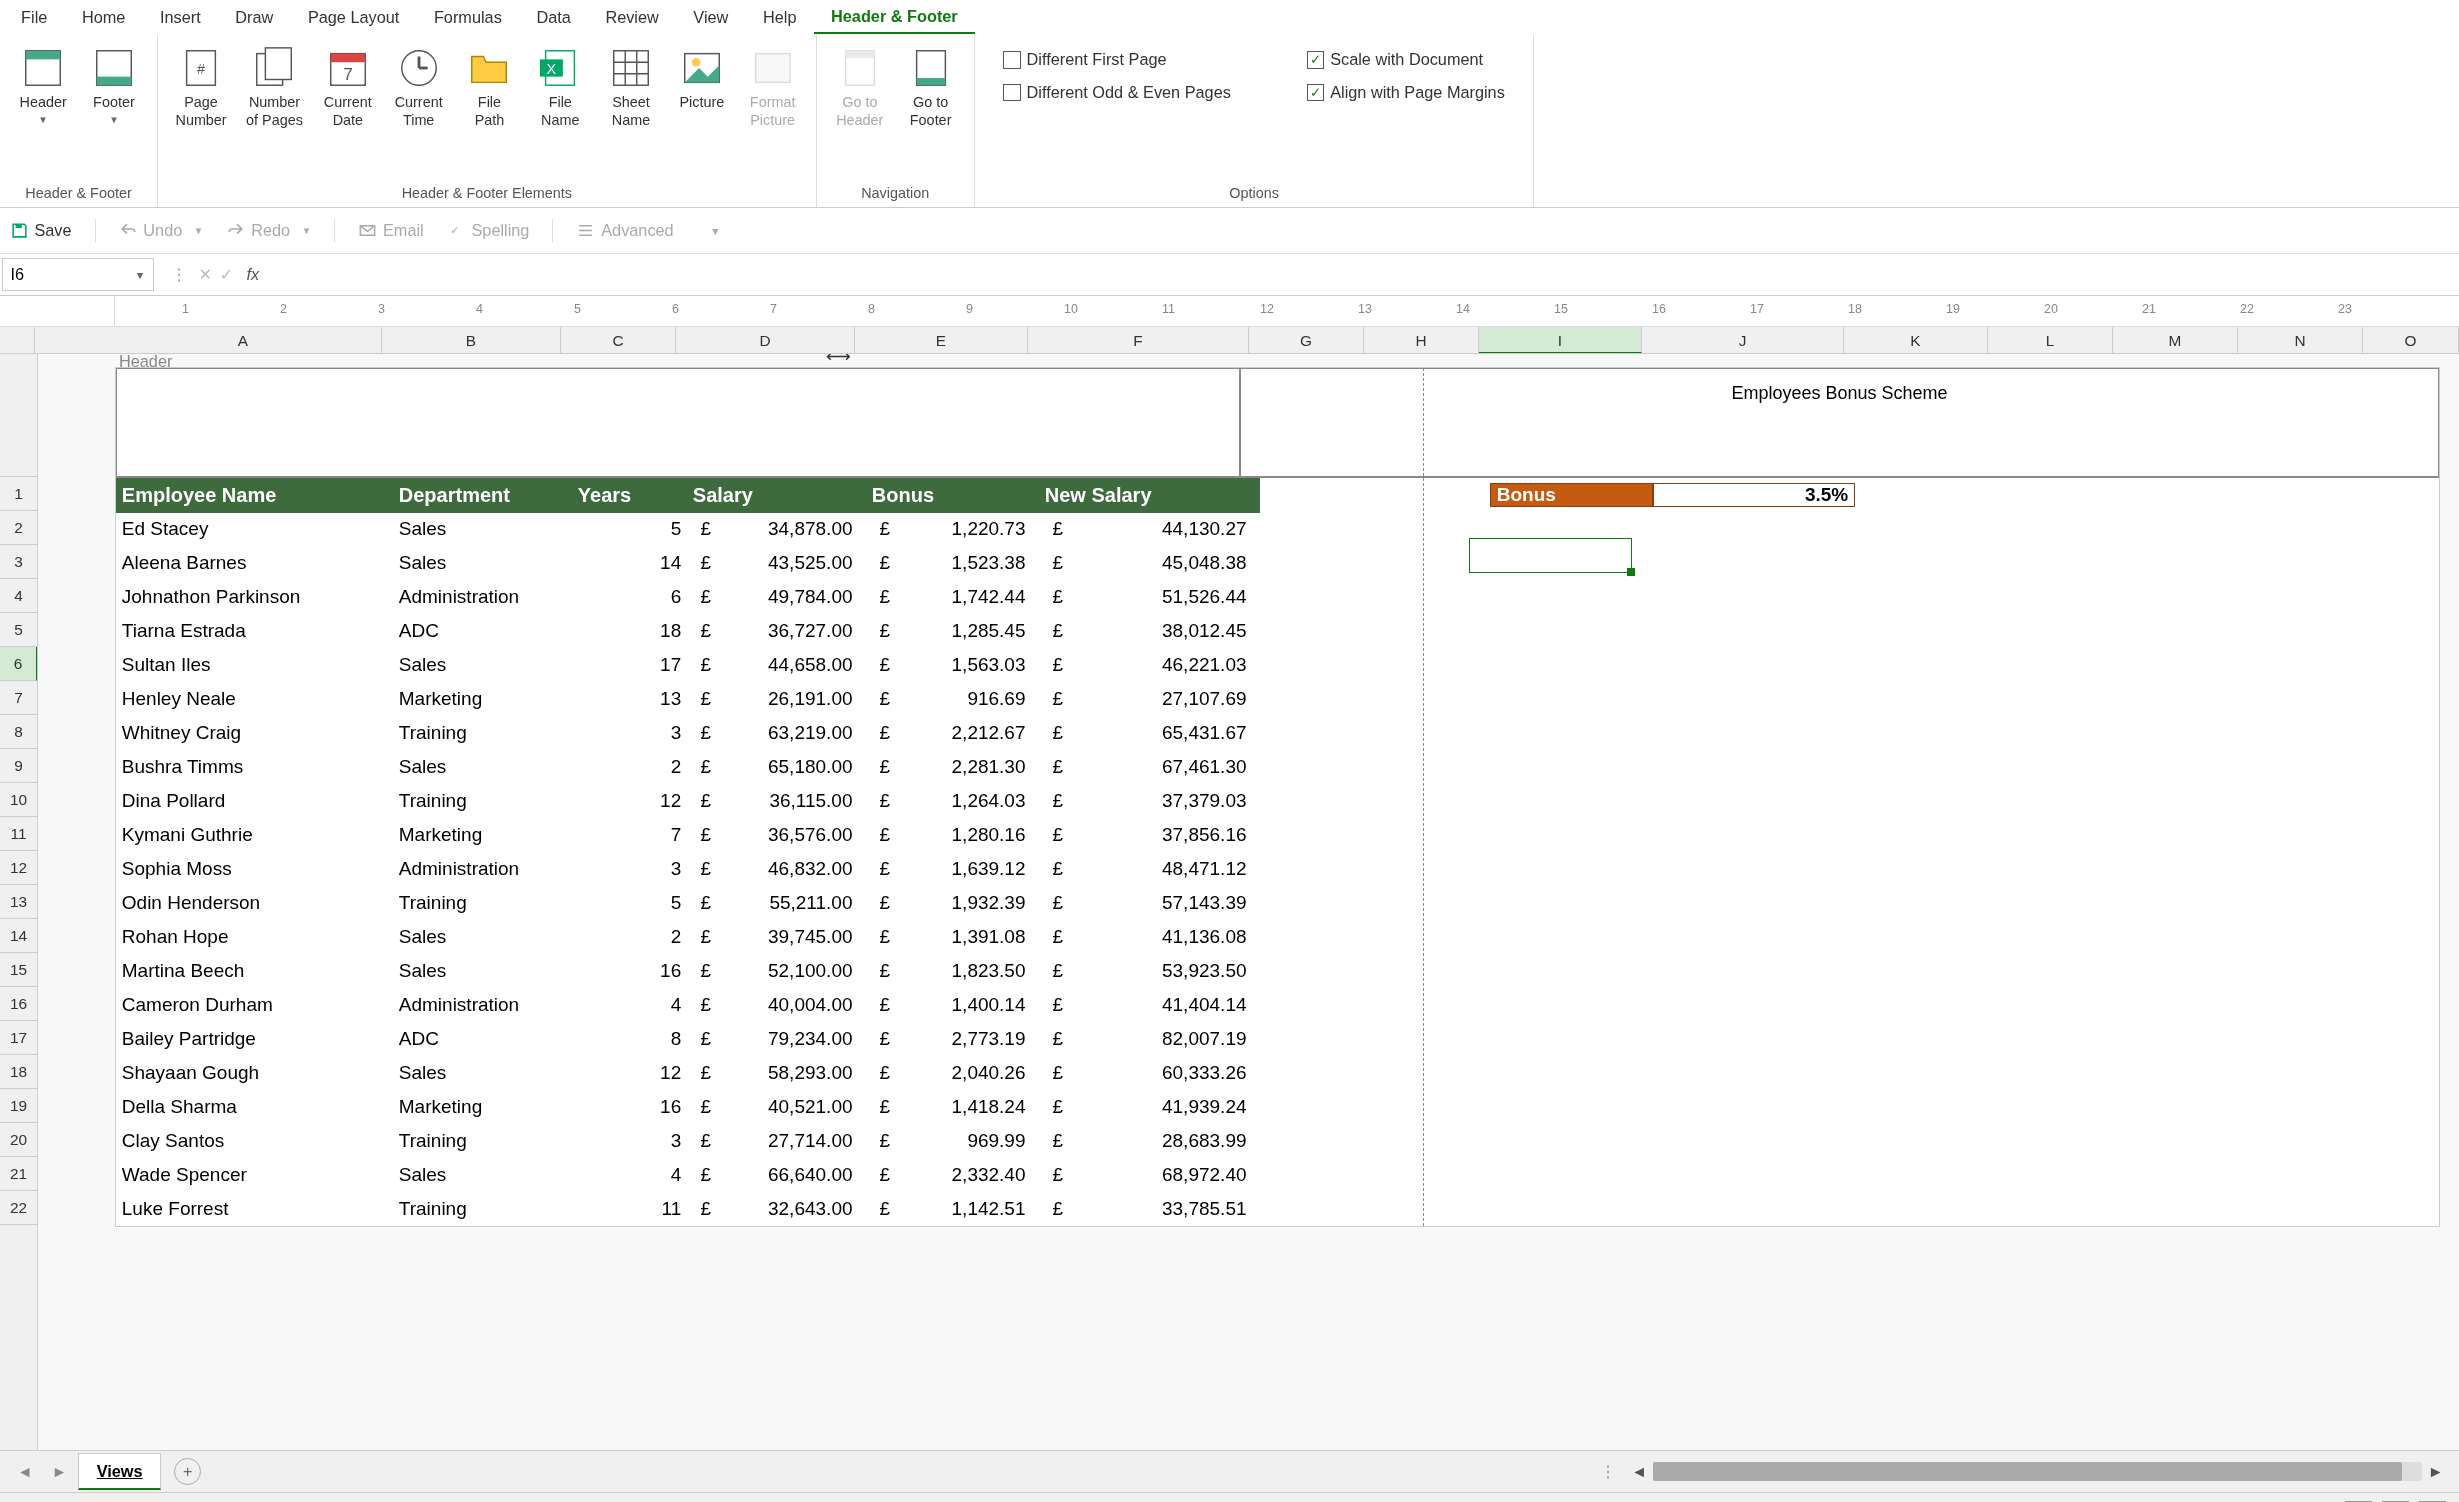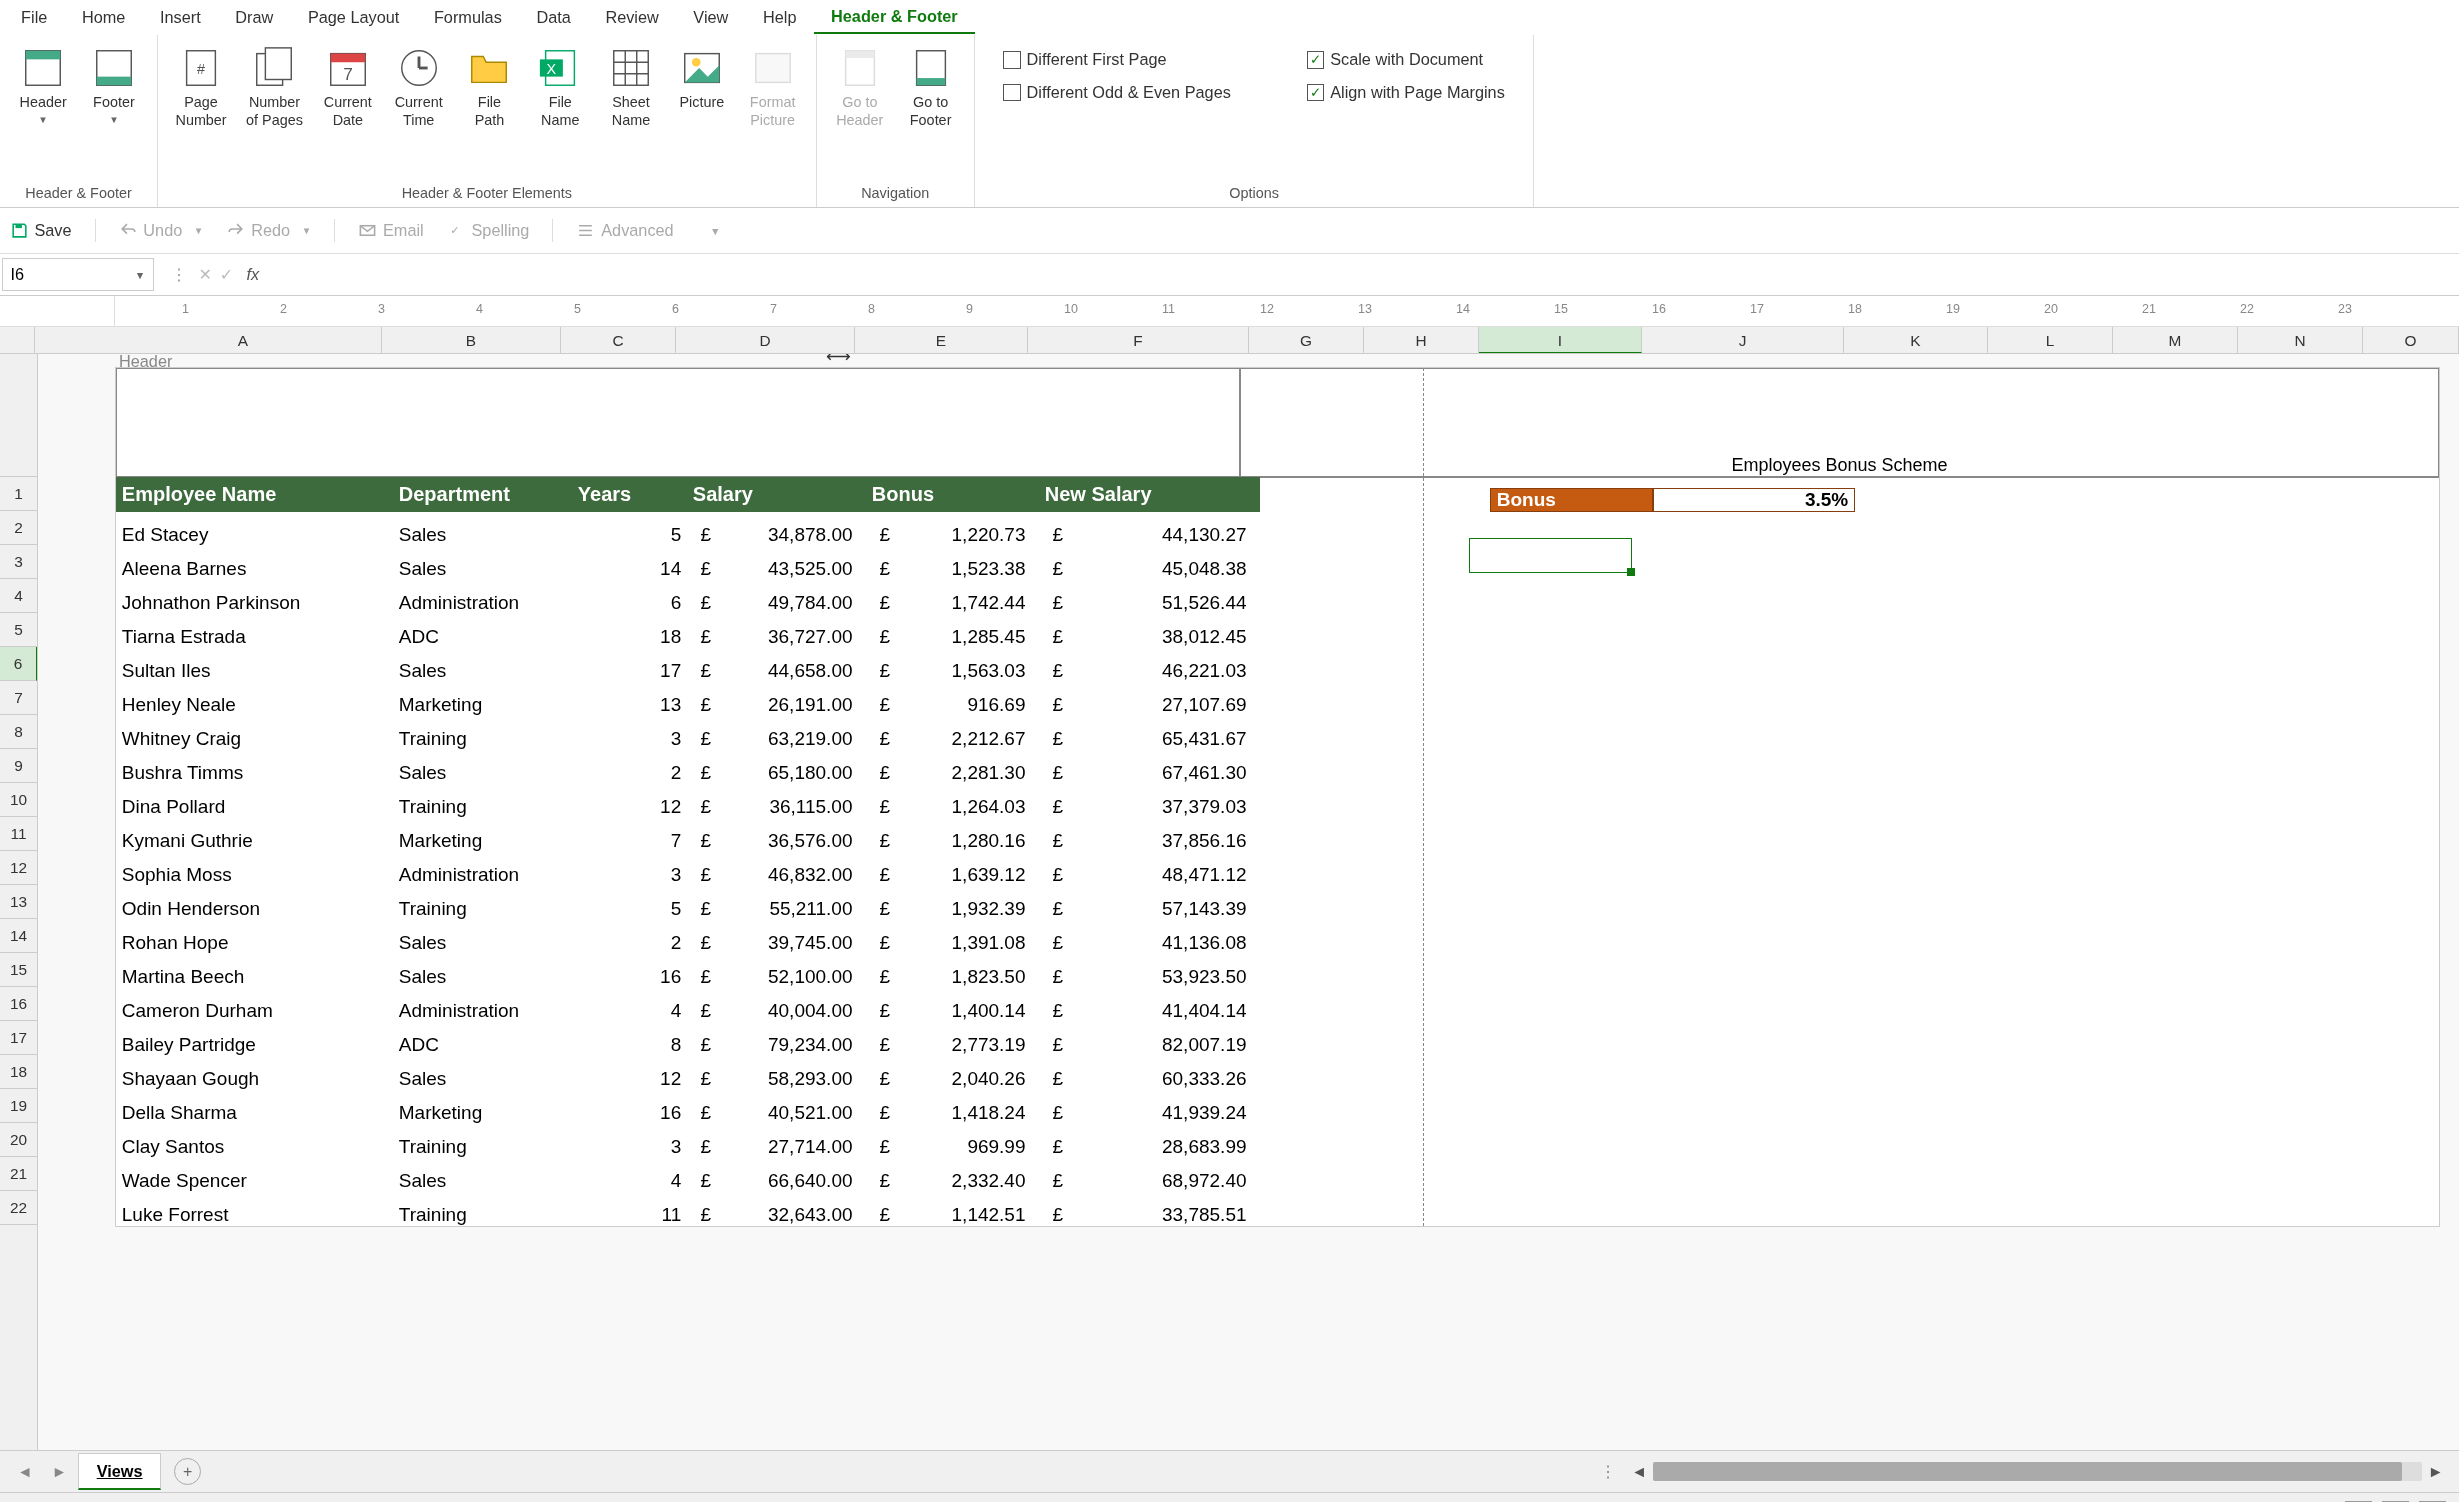--- a/index.html
+++ b/index.html
@@ -57,25 +57,25 @@
 
 .row-headers { width: 38px; background: #f0f0f0; border-right: 1px solid #ccc; }
 .row-header { height: 34px; border-bottom: 1px solid #ccc; text-align: center; font-size: 15.4px; color: #333; line-height: 34px; }
 .row-header.active { background: #d4ead4; border-right: 1.9px solid #0f7b0f; }
 
 .sheet-area { flex: 1; position: relative; overflow: hidden; background: #f8f8f8; }
 .page-view { position: absolute; left: 77px; top: 13.4px; background: #fff; border: 1px solid #ccc; width: 2325px; }
 
 .header-label { position: absolute; left: 81px; top: -1.9px; font-size: 16.3px; color: #888; z-index: 5; }
 .header-region { display: flex; height: 110px; border-bottom: 1px solid #888; }
-.header-box { border: 1px solid #888; flex: 1; display: flex; align-items: flex-end; justify-content: center; padding-top: 13.4px; font-size: 18px; }
+.header-box { border: 1px solid #888; flex: 1; display: flex; align-items: flex-start; justify-content: center; padding-top: 13.4px; font-size: 18px; }
 .header-box.left { flex: 0 0 1124px; }
 .header-box.right { }
 
-.data-row { display: flex; height: 34px; align-items: flex-end; }
+.data-row { display: flex; height: 34px; align-items: center; }
 .cell { padding: 0 5.8px; font-size: 19px; white-space: nowrap; overflow: hidden; }
 .th { background: #3d6b3d; color: #fff; font-weight: bold; font-size: 20px; height: 35px; display: flex; align-items: center; }
 .bonus-label { background: #c55a11; color: #fff; font-weight: bold; border: 1.9px solid #883e0c; }
 .bonus-val { border: 1.9px solid #883e0c; text-align: right; font-weight: bold; }
 
 .colA { width: 277px; padding-left: 5.8px; }
 .colB { width: 179px; }
 .colC { width: 115px; text-align: right; }
 .colD { width: 179px; }
 .colE { width: 173px; }

